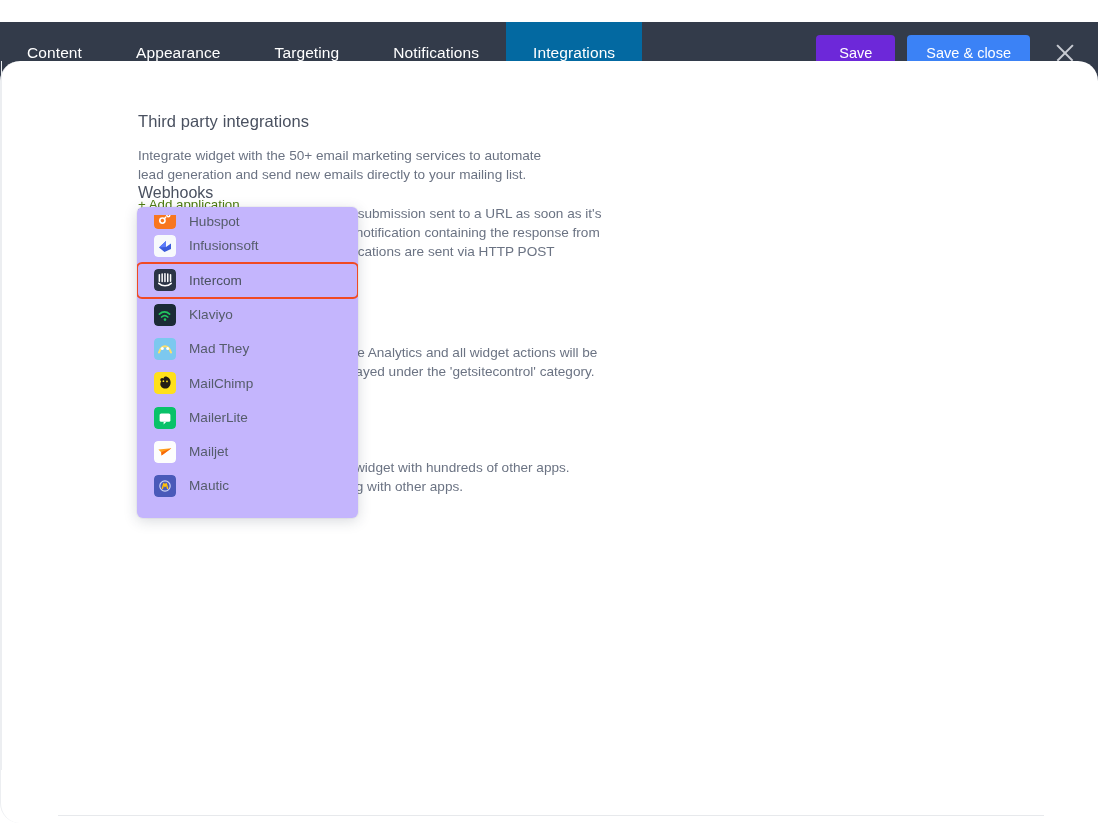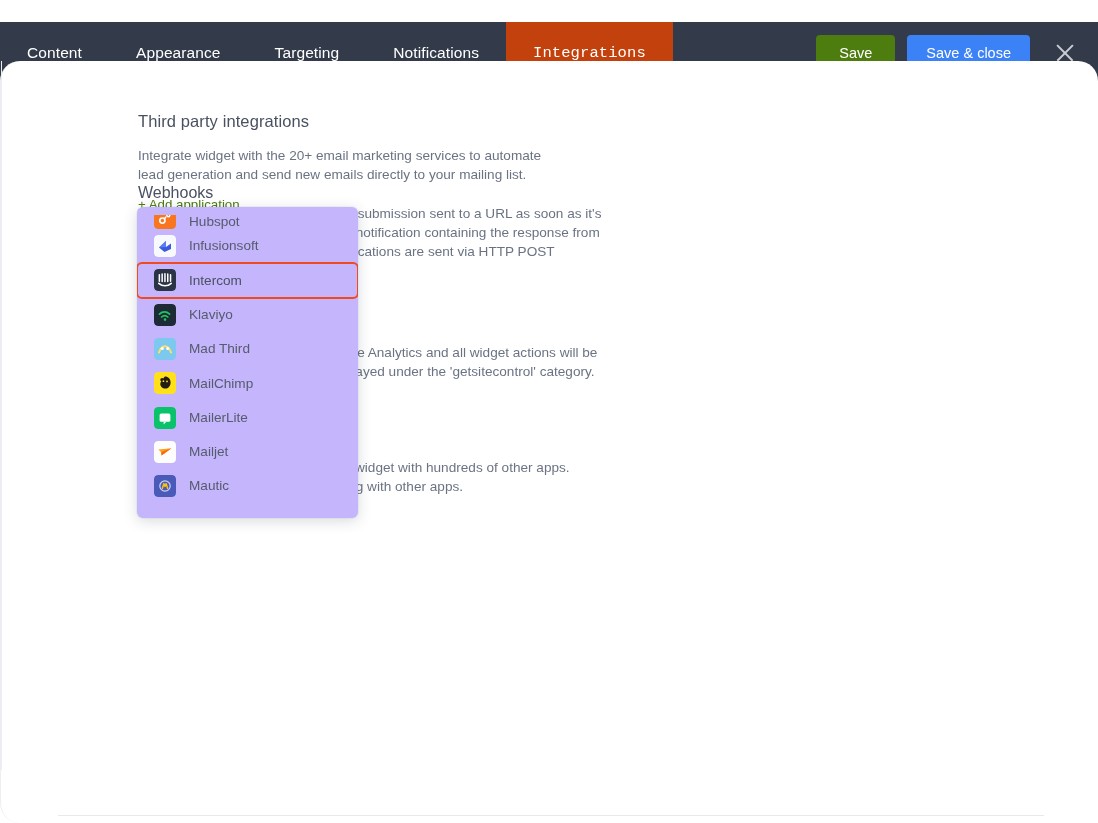--- a/index.html
+++ b/index.html
@@ -22,36 +22,36 @@
   .tab {
     display:flex; align-items:center; justify-content:center;
     padding: 0 27px;
     height: 61px;
     color: #ffffff;
     font-size: 15.5px;
     letter-spacing: .1px;
     cursor: pointer;
     white-space: nowrap;
   }
-  .tab.active { background: #c2410c; font-family: Liberation Mono, monospace; }
+  .tab.active { background: #0369a1; }
   .header-spacer { flex: 1 1 auto; }
   .header-actions {
     display:flex; align-items:center; gap: 12px;
     padding-right: 18px;
   }
   .btn {
     border: none; cursor: pointer;
     font-family: "Liberation Sans", sans-serif;
     font-size: 14.5px;
     border-radius: 4px;
     height: 35px;
     color: #fff;
     white-space: nowrap;
   }
-  .btn-save { background: #4d7c0f; padding: 0 23px; }
+  .btn-save { background: #6d28d9; padding: 0 23px; }
   .btn-save-close { background: #3b82f6; padding: 0 19px; }
   .close-x {
     width: 30px; height: 30px; position: relative; cursor:pointer;
     margin-left: 8px;
   }
   .close-x:before, .close-x:after {
     content:""; position:absolute; left: 4px; top: 14px;
     width: 22px; height: 1.6px; background: #c9ccd3;
   }
   .close-x:before { transform: rotate(45deg); }
@@ -176,21 +176,21 @@
     </div>
   </div>
 
   <div class="body-area">
     <div class="left-rule"></div>
     <div class="bottom-rule"></div>
 
     <div class="content">
 
       <div class="section-title">Third party integrations</div>
-      <div class="section-desc">Integrate widget with the 20+ email marketing services to automate lead generation and send new emails directly to your mailing list.</div>
+      <div class="section-desc">Integrate widget with the 50+ email marketing services to automate lead generation and send new emails directly to your mailing list.</div>
       <span class="add-app-link">+ Add application</span>
 
       
       <div class="hidden-section" id="webhooks-section">
         <div class="hs-title">Webhooks</div>
         <div class="hs-text">Webhooks allow you to get the form submission sent to a URL as soon as it's submitted. You may also get back a notification containing the response from the configured endpoint. These notifications are sent via HTTP POST requests.</div>
       </div>
 
       
       <div class="hidden-section" id="analytics-section">
@@ -282,21 +282,21 @@
 
       <div class="dd-item">
         <span class="dd-icon">
           <svg viewBox="0 0 22 22" width="22" height="22">
             <rect width="22" height="22" rx="4" fill="#7cc8ef"></rect>
             <path d="M5 14.5c1.4-4 3.4-6.2 6-6.2s4.6 2.2 6 6.2" fill="none" stroke="#ffe066" stroke-width="2.1" stroke-linecap="round"></path>
             <circle cx="8.3" cy="10.4" r="1.5" fill="#fff"></circle>
             <circle cx="13.7" cy="10.4" r="1.5" fill="#fff"></circle>
           </svg>
         </span>
-        <span class="dd-label">Mad Third</span>
+        <span class="dd-label">Mad They</span>
       </div>
 
       <div class="dd-item">
         <span class="dd-icon">
           <svg viewBox="0 0 22 22" width="22" height="22">
             <rect width="22" height="22" rx="4" fill="#ffe01b"></rect>
             <path d="M11.2 4.6c3 0 5.4 2.6 5.4 5.8 0 3.4-2.3 6.2-5.4 6.2-2.7 0-4.9-2-4.9-4.6 0-1.1.4-2 1-2.6-.6-.4-1-1-1-1.7 0-1 .9-1.8 1.9-1.8.5 0 1 .2 1.3.5.5-1 1-1.8 1.7-1.8z" fill="#241c15"></path>
             <circle cx="9.4" cy="9.2" r=".9" fill="#ffe01b"></circle>
             <circle cx="13" cy="9.4" r=".9" fill="#ffe01b"></circle>
           </svg>

